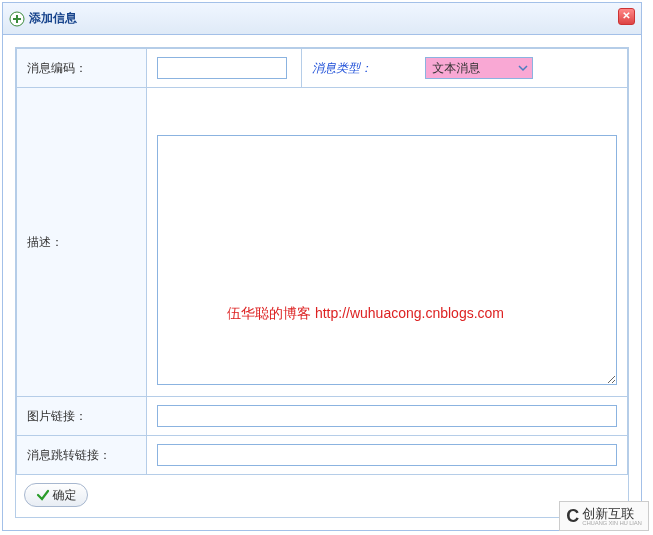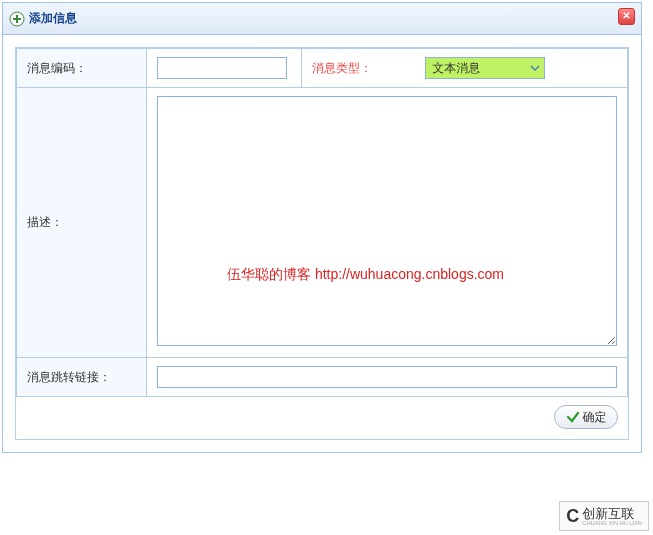--- a/index.html
+++ b/index.html
@@ -79,23 +79,23 @@
       padding: 2px 4px;
       font-size: 12px;
       outline: none;
     }
     .inp.short { width: 130px; }
     .inp.full { width: 100%; }
     .combo {
       display: inline-flex;
       border: 1px solid #8bb3e0;
       height: 22px;
-      width: 120px;
-      align-items: center;
-      background: #bef264;
+      width: 108px;
+      align-items: center;
+      background: #f9a8d4;
       cursor: pointer;
     }
     .combo-text {
       flex: 1;
       padding: 0 6px;
       color: #333;
     }
     .combo-arrow {
       width: 18px;
       height: 100%;
@@ -109,32 +109,32 @@
       height: 250px;
       border: 1px solid #8bb3e0;
       resize: both;
       padding: 4px;
       font-family: inherit;
       font-size: 12px;
       position: relative;
     }
     .ta-wrap {
       position: relative;
+      margin-top: 39px;
     }
     .watermark {
       position: absolute;
       top: 170px;
       left: 70px;
       color: #d22;
       font-size: 14px;
       pointer-events: none;
     }
     .buttonbar {
       padding: 8px 10px 10px 0;
-      text-align: right;
     }
     .btn {
       display: inline-flex;
       align-items: center;
       justify-content: center;
       min-width: 64px;
       height: 24px;
       border: 1px solid #a7b7cf;
       background: linear-gradient(#fefefe, #e8edf4);
       border-radius: 12px;
@@ -172,21 +172,22 @@
     .logo-cn { color: #333; font-size: 13px; }
     .logo-en { color: #aaa; font-size: 6px; letter-spacing: -0.2px; }
     td.desc-cell { padding: 8px 10px; }
     td.row2-right {
       border-left: none;
       text-align: left;
     }
     .type-label {
       display: inline-block;
       width: 110px;
-      color: #ef4444;
+      color: #1d4ed8;
+      font-style: italic;
     }
   </style>
 </head>
 <body>
 
 <div class="dialog">
   <div class="titlebar">
     <span class="title-icon">
       <svg width="16" height="16" viewBox="0 0 16 16">
         <circle cx="8" cy="8" r="7" fill="#fff" stroke="#3a8a3a" stroke-width="1"></circle>
@@ -219,20 +220,26 @@
             </span>
           </td>
         </tr>
         <tr>
           <td class="label">描述：</td>
           <td colspan="2" class="desc-cell">
             <div class="ta-wrap">
               <textarea class="ta" style=""></textarea>
               <div class="watermark">伍华聪的博客 http://wuhuacong.cnblogs.com</div>
             </div>
+          </td>
+        </tr>
+        <tr>
+          <td class="label">图片链接：</td>
+          <td colspan="2">
+            <input class="inp full" type="text" value="" style="">
           </td>
         </tr>
         <tr>
           <td class="label">消息跳转链接：</td>
           <td colspan="2">
             <input class="inp full" type="text" value="" style="">
           </td>
         </tr>
       </tbody>
         </table>

